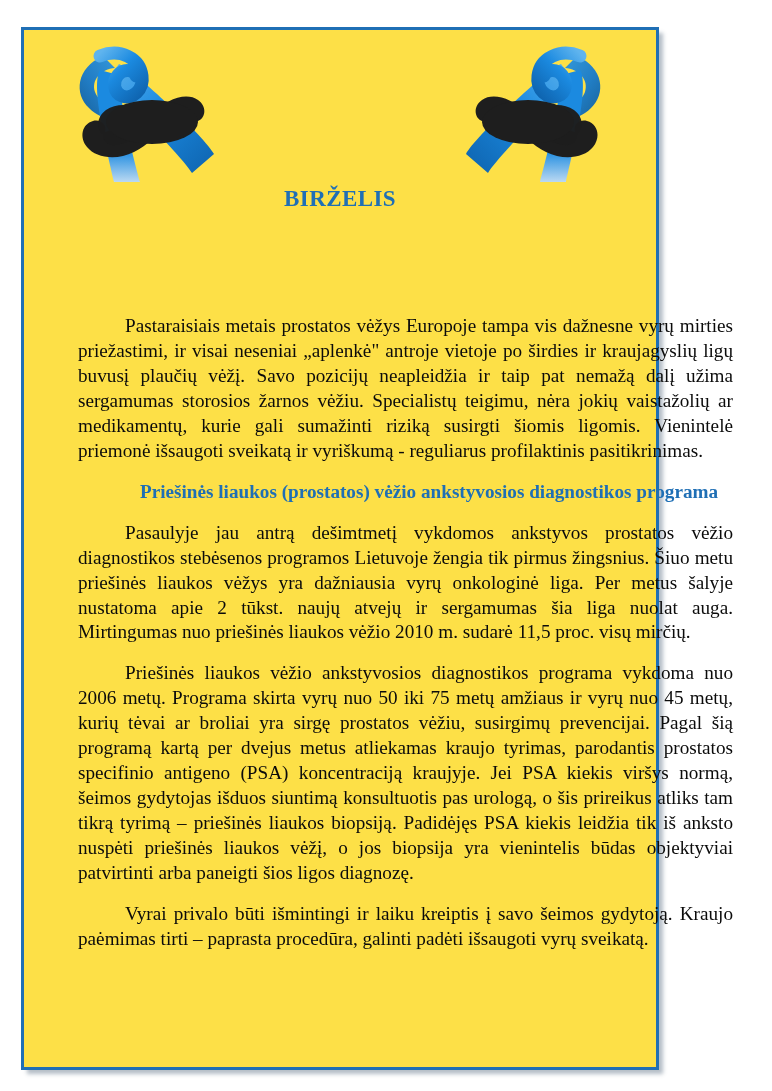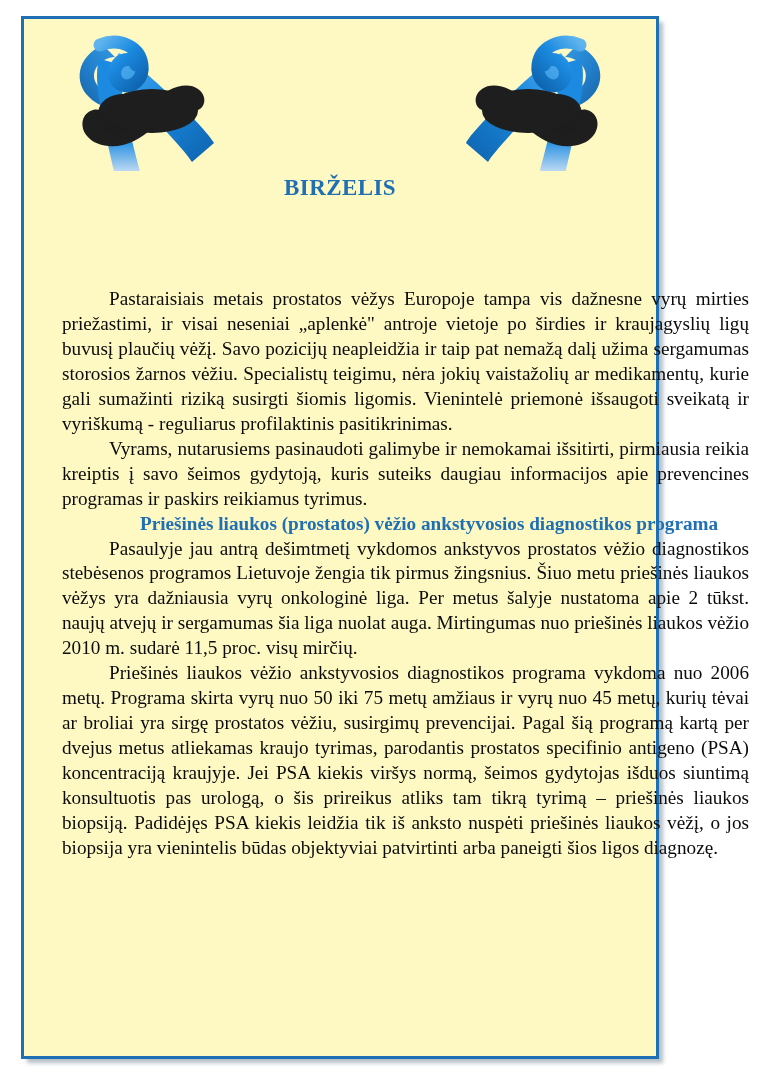--- a/index.html
+++ b/index.html
@@ -21,26 +21,26 @@
     left: 0;
     top: 0;
     width: 772px;
     height: 1091px;
     background: #ffffff;
     box-sizing: border-box;
   }
   .page-border {
     position: absolute;
     left: 21px;
-    top: 16px;
+    top: 27px;
     width: 638px;
     height: 1043px;
     box-sizing: border-box;
     border: 3px solid #1F6FB5;
-    background: #fef9c3;
+    background: #fde047;
     box-shadow: 5px 5px 4px -1px rgba(90, 110, 130, 0.45);
   }
 
   
   .header {
     position: relative;
     height: 232px;
   }
   .ribbon {
     position: absolute;
@@ -84,21 +84,21 @@
     top: 268px;
     width: 687px;
     font-size: 19.2px;
     line-height: 1.30;
     color: #0b0b0b;
     text-align: justify;
     text-justify: inter-word;
     hyphens: none;
   }
   .content p {
-    margin: 0;
+    margin: 16px;
     text-indent: 47px;
   }
 
   .section-heading {
     color: #1F6FB5;
     font-weight: bold;
     font-size: 19.2px;
     text-align: center;
     text-indent: 0;
     margin: 16px 0 0 0;
@@ -190,24 +190,24 @@
       <div class="title-block">
         <h1 class="title-main">BIRŽELIS</h1>
       </div>
     </div>
 
     <div class="content">
 
       <p>Pastaraisiais metais prostatos vėžys Europoje tampa vis dažnesne vyrų mirties priežastimi, ir visai neseniai „aplenkė" antroje vietoje po širdies ir kraujagyslių ligų buvusį plaučių vėžį. Savo pozicijų neapleidžia ir taip pat nemažą dalį užima sergamumas storosios žarnos vėžiu. Specialistų teigimu, nėra jokių vaistažolių ar medikamentų, kurie gali sumažinti riziką susirgti šiomis ligomis. Vienintelė priemonė išsaugoti sveikatą ir vyriškumą - reguliarus profilaktinis pasitikrinimas.</p>
 
 
-      <p>Vyrams, nutarusiems pasinaudoti galimybe ir nemokamai išsitirti, pirmiausia reikia kreiptis į savo šeimos gydytoją, kuris suteiks daugiau informacijos apie prevencines programas ir paskirs reikiamus tyrimus.</p>
 
       <p class="section-heading">Priešinės liaukos (prostatos) vėžio ankstyvosios diagnostikos programa</p>
 
       <p class="after-heading">Pasaulyje jau antrą dešimtmetį vykdomos ankstyvos prostatos vėžio diagnostikos stebėsenos programos Lietuvoje žengia tik pirmus žingsnius. Šiuo metu priešinės liaukos vėžys yra dažniausia vyrų onkologinė liga. Per metus šalyje nustatoma apie 2 tūkst. naujų atvejų ir sergamumas šia liga nuolat auga. Mirtingumas nuo priešinės liaukos vėžio 2010 m. sudarė 11,5 proc. visų mirčių.</p>
 
       <p>Priešinės liaukos vėžio ankstyvosios diagnostikos programa vykdoma nuo 2006 metų. Programa skirta vyrų nuo 50 iki 75 metų amžiaus ir vyrų nuo 45 metų, kurių tėvai ar broliai yra sirgę prostatos vėžiu, susirgimų prevencijai. Pagal šią programą kartą per dvejus metus atliekamas kraujo tyrimas, parodantis prostatos specifinio antigeno (PSA) koncentraciją kraujyje. Jei PSA kiekis viršys normą, šeimos gydytojas išduos siuntimą konsultuotis pas urologą, o šis prireikus atliks tam tikrą tyrimą – priešinės liaukos biopsiją. Padidėjęs PSA kiekis leidžia tik iš anksto nuspėti priešinės liaukos vėžį, o jos biopsija yra vienintelis būdas objektyviai patvirtinti arba paneigti šios ligos diagnozę.</p>
 
+      <p>Vyrai privalo būti išmintingi ir laiku kreiptis į savo šeimos gydytoją. Kraujo paėmimas tirti – paprasta procedūra, galinti padėti išsaugoti vyrų sveikatą.</p>
 
     </div>
   </div>
 </div>
 
 </body></html>

